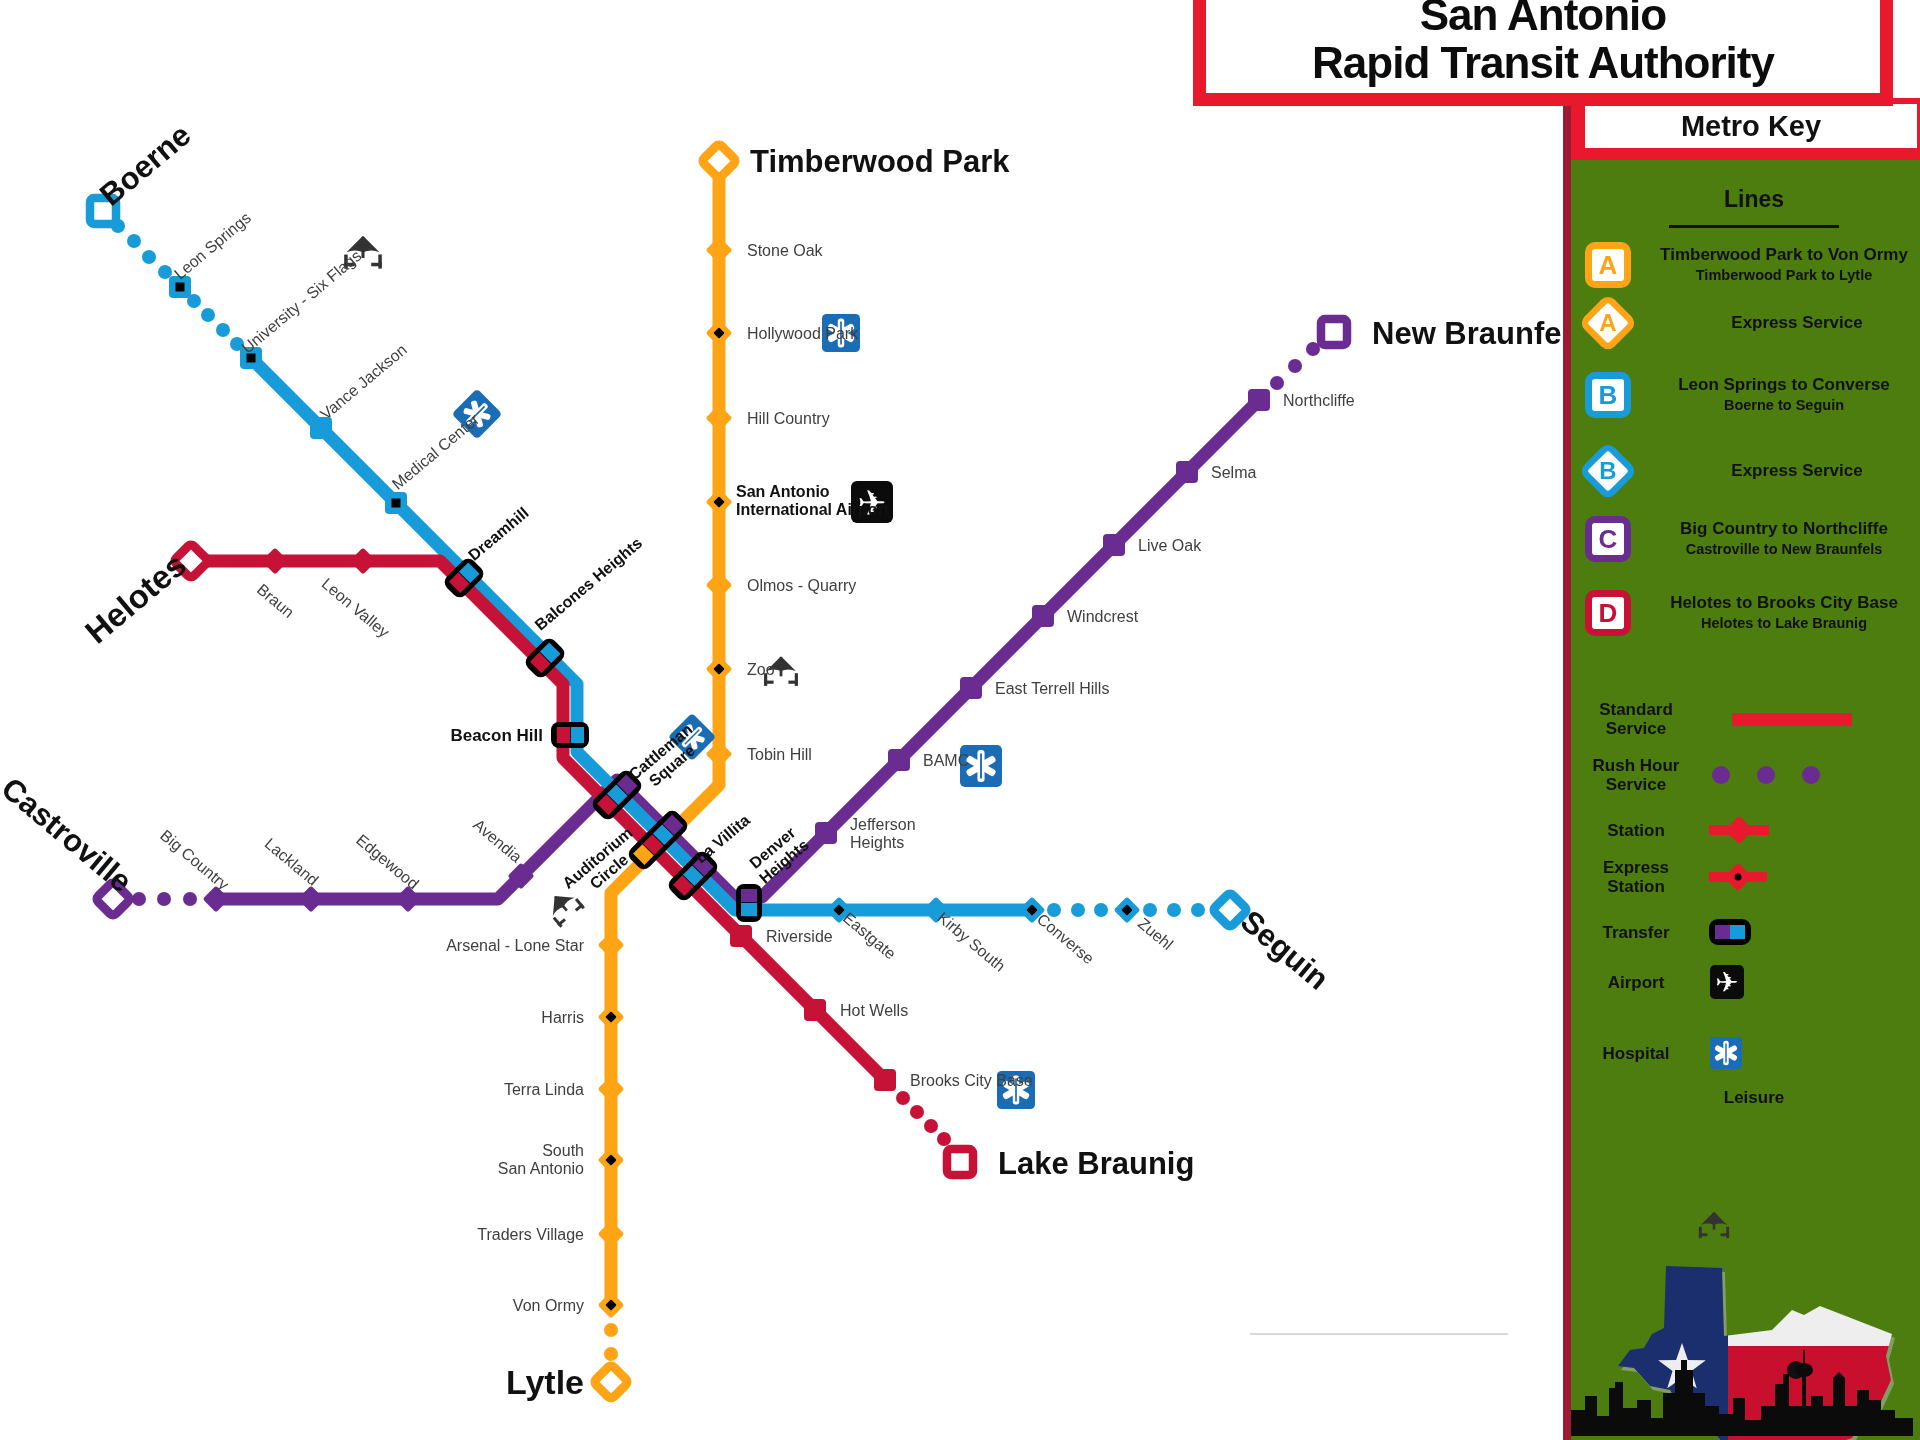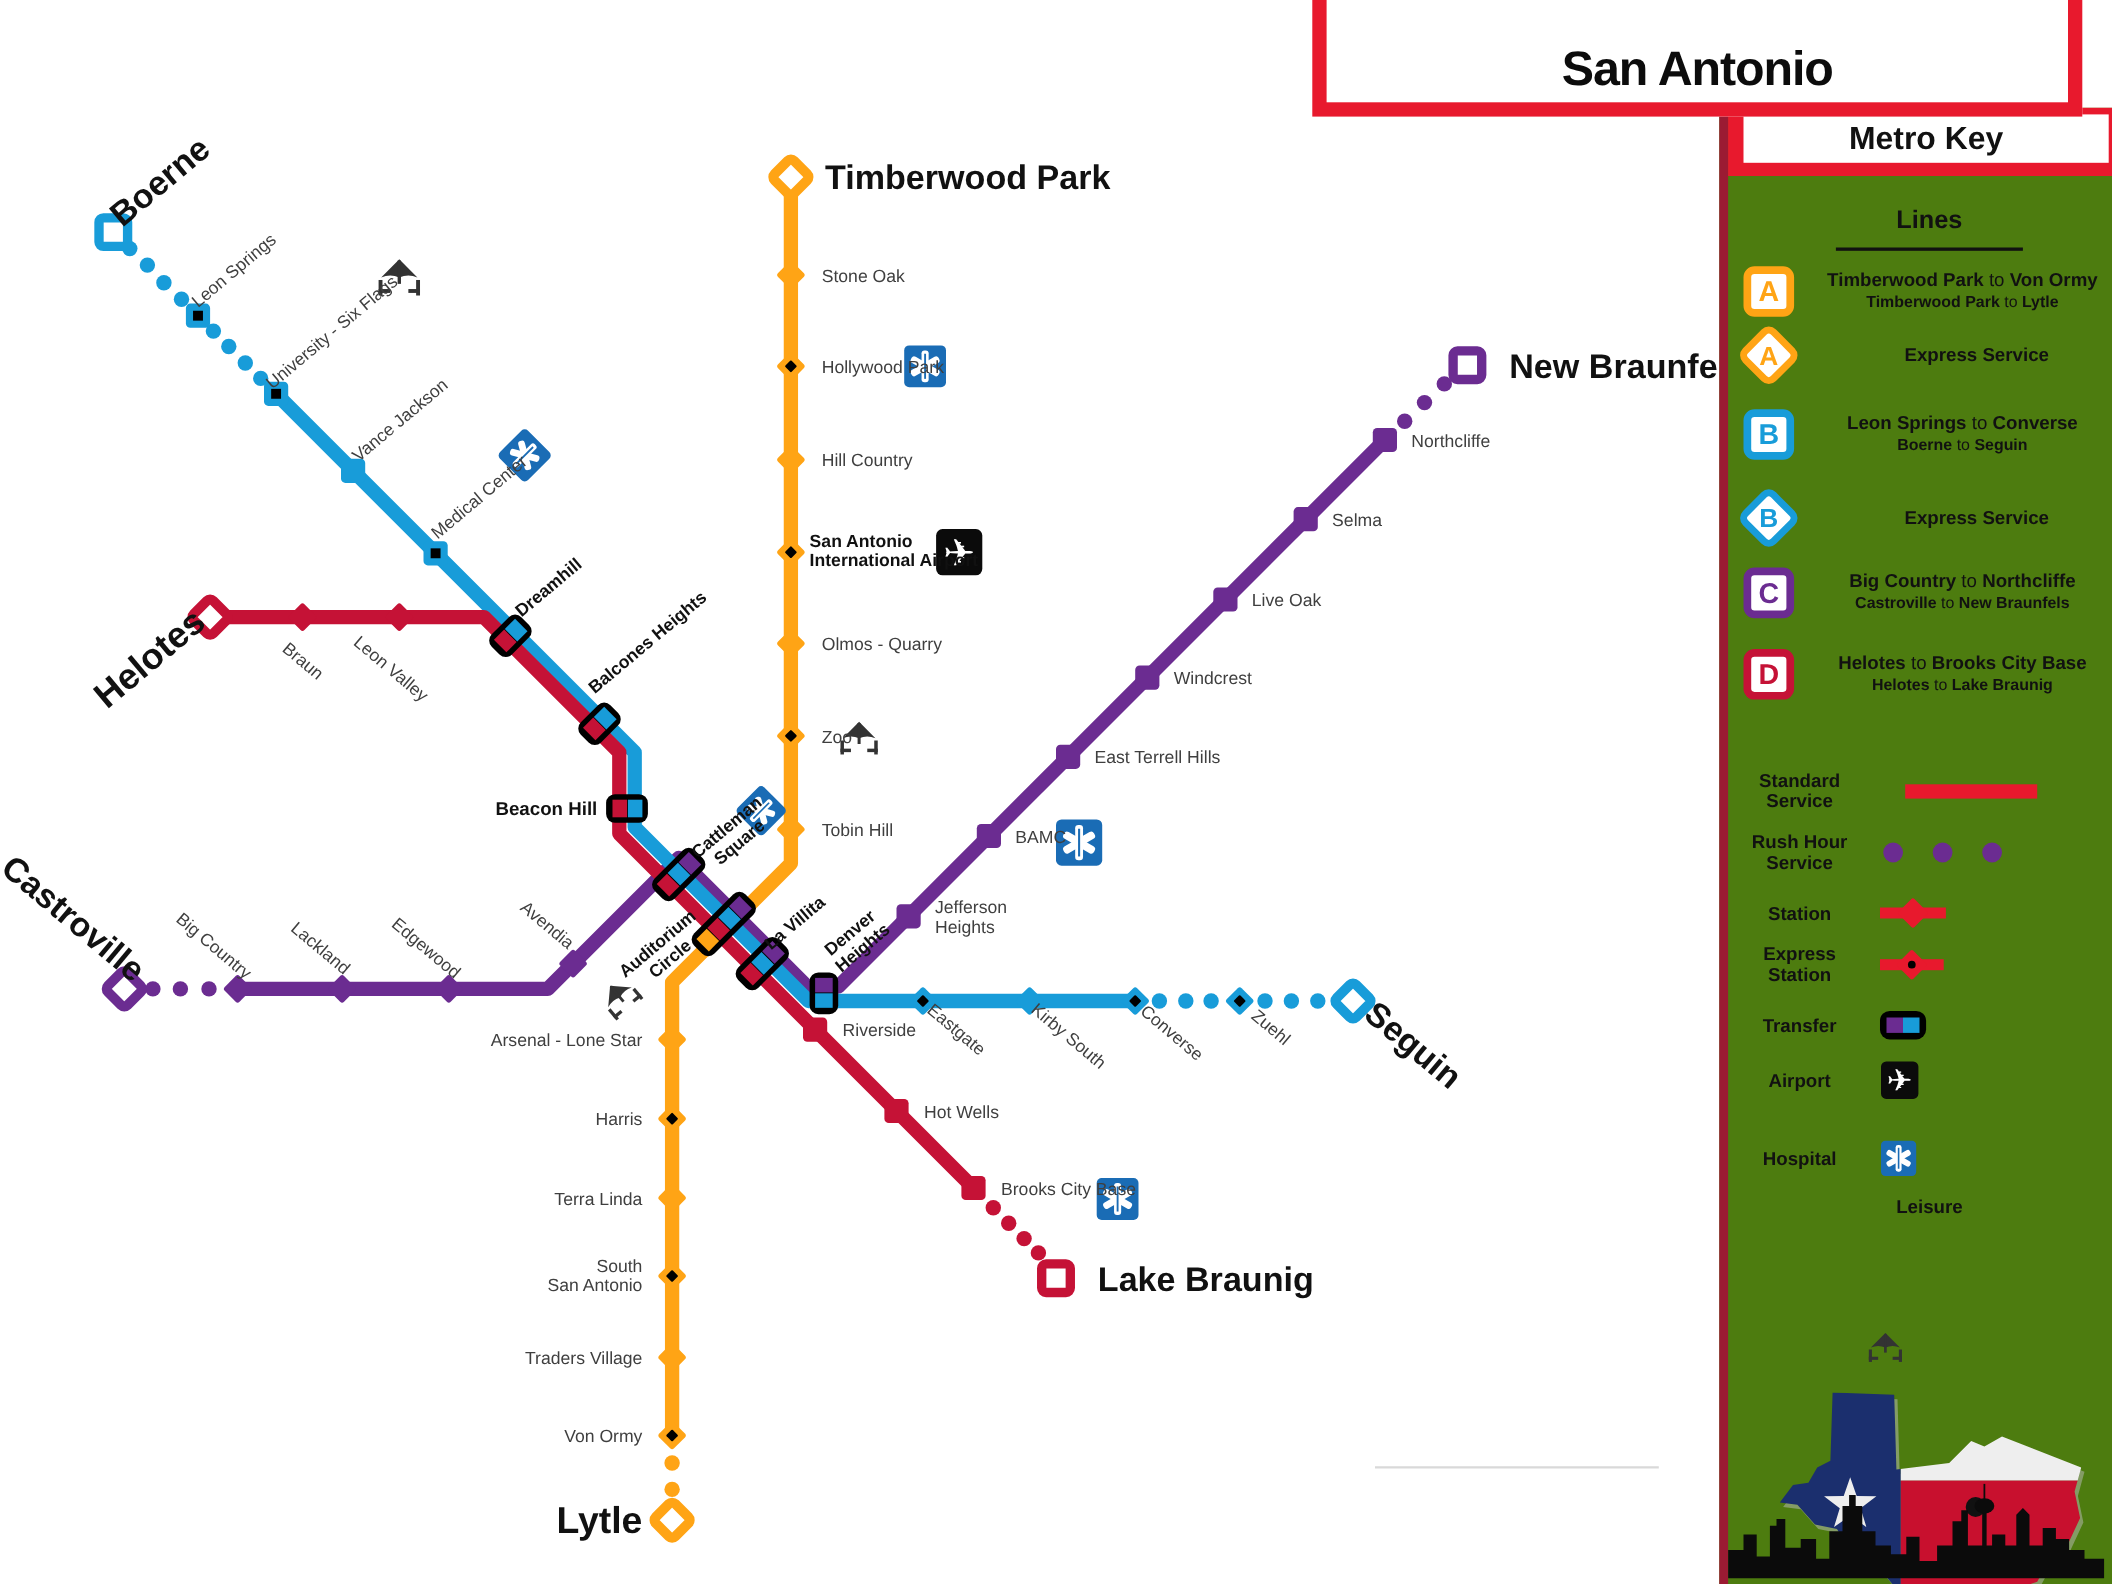--- a/index.html
+++ b/index.html
@@ -20,21 +20,21 @@
     color:#111;border-bottom:3px solid #111;padding-bottom:12px;}
   .key-row{display:flex;align-items:center;margin:0 6px 0 8px;}
   .key-badge{flex:0 0 58px;display:flex;align-items:center;justify-content:center;}
   .badge-sq{width:32px;height:32px;border:7px solid;border-radius:10px;display:flex;align-items:center;
     justify-content:center;font-weight:bold;font-size:26px;background:#fff;}
   .badge-di{transform:rotate(45deg) scale(.92);}
   .badge-di span{transform:rotate(-45deg);display:block;}
   .key-text{flex:1;text-align:center;color:#111;font-size:17px;line-height:20px;}
   .key-text .sub{font-size:14.5px;}
   .key-text b{font-weight:bold;}
-  .key-text .to{font-weight:normal;}
+  .key-text .to{font-weight:bold;}
   .key-text.express{text-align:center;padding-left:26px;font-weight:bold;}
   .svc-row{display:flex;align-items:center;margin:0 6px;}
   .svc-label{flex:0 0 118px;text-align:center;font-weight:bold;font-size:17px;line-height:19px;color:#111;}
   .svc-marker{flex:1;display:flex;align-items:center;justify-content:flex-start;padding-left:14px;}
   .texas-wrap{margin-top:18px;text-align:center;}
   .skyline-wrap{position:absolute;bottom:0;left:0;right:0;}
   .lbl{user-select:none;}
 </style>
 </head>
 <body>
@@ -378,20 +378,21 @@
       <g transform="translate(749,903) rotate(0)">
         <rect x="-13" y="-19" width="26" height="38" rx="8" fill="#000"></rect>
         <rect x="-8" y="-14" width="16" height="13.2" fill="#6B2C91"></rect>
         <rect x="-8" y="0" width="16" height="13.2" fill="#189CD9"></rect>
       </g>
       <text class="lbl" transform="translate(776,852) rotate(-40)" text-anchor="middle" fill="#111" font-size="16" font-weight="bold" font-family="&quot;Liberation Sans&quot;,sans-serif"><tspan x="0" dy="0">Denver</tspan><tspan x="0" dy="17.92">Heights</tspan></text>
     </svg>
 
   <div class="title-box">
     <div class="t1">San Antonio</div>
+    <div class="t2">Rapid Transit Authority</div>
   </div>
 
   <div class="sidebar">
     <div class="key-band">
       <div class="key-title-box">Metro Key</div>
     </div>
     <div class="lines-heading">Lines</div>
     <div id="key-lines">
         <div class="key-row" style="margin-top: 14px;">
           <div class="key-badge">

